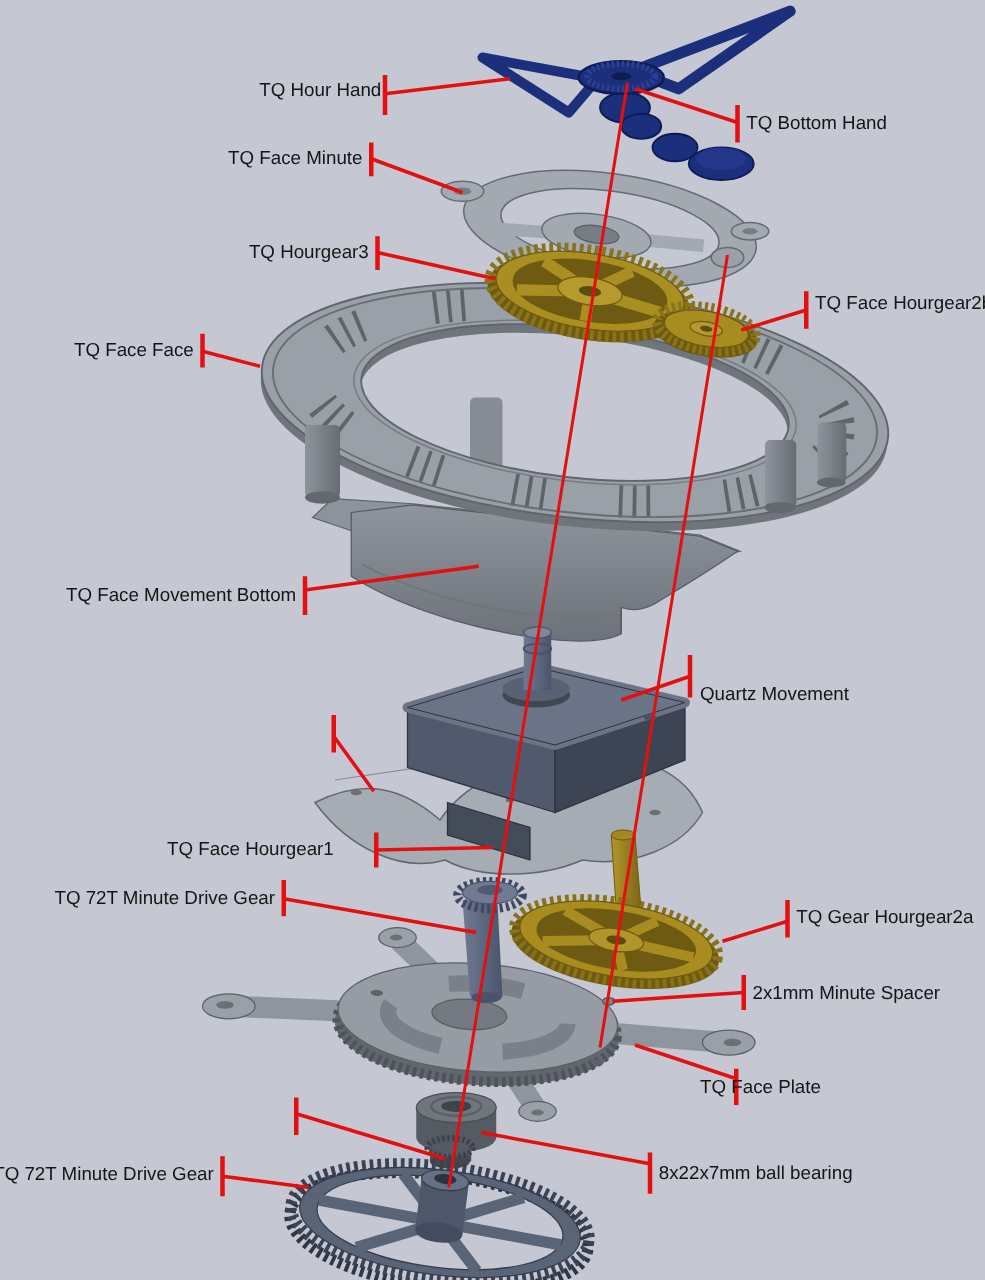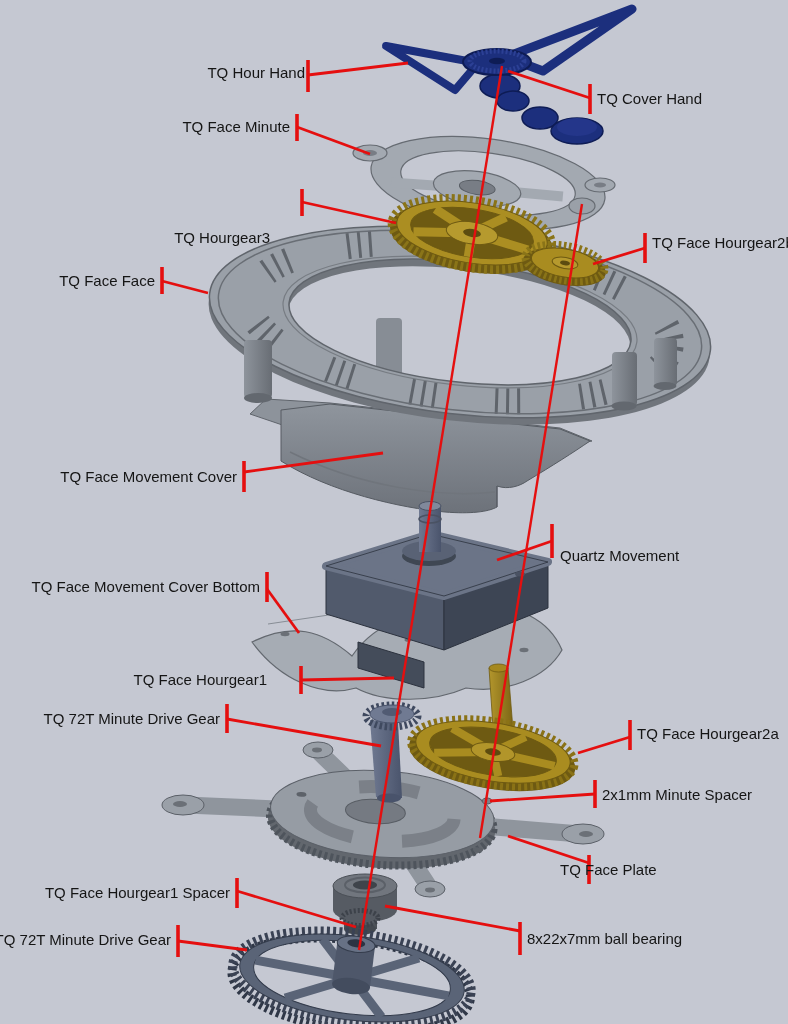--- a/index.html
+++ b/index.html
@@ -285,29 +285,27 @@
       <line x1="595" y1="794" x2="490" y2="801"></line>
       <line x1="589" y1="863" x2="508" y2="836"></line>
       <line x1="237" y1="891" x2="356" y2="927"></line>
       <line x1="178" y1="941" x2="247" y2="950"></line>
       <line x1="520" y1="931" x2="385" y2="906"></line>
     </g>
   </g>
 </svg>
 
   <div class="callout" style="right:483px;top:63px;">TQ Hour Hand</div>
-  <div class="callout" style="left:597px;top:89px;">TQ Cover Hand</div>
+  <div class="callout" style="left:597px;top:89px;">TQ Bottom Hand</div>
   <div class="callout" style="right:498px;top:117px;">TQ Face Minute</div>
-  <div class="callout" style="right:518px;top:192px;margin-top:36px;">TQ Hourgear3</div>
+  <div class="callout" style="right:493px;top:192px;">TQ Hourgear3</div>
   <div class="callout" style="left:652px;top:233px;">TQ Face Hourgear2b</div>
   <div class="callout" style="right:633px;top:271px;margin-left:20px;">TQ Face Face</div>
-  <div class="callout" style="right:551px;top:467px;">TQ Face Movement Cover</div>
+  <div class="callout" style="right:551px;top:467px;">TQ Face Movement Bottom</div>
   <div class="callout" style="left:560px;top:530px;margin-top:16px;">Quartz Movement</div>
-  <div class="callout" style="right:528px;top:577px;">TQ Face Movement Cover Bottom</div>
   <div class="callout" style="right:521px;top:670px;">TQ Face Hourgear1</div>
   <div class="callout" style="right:568px;top:709px;">TQ 72T Minute Drive Gear</div>
-  <div class="callout" style="left:637px;top:724px;">TQ Face Hourgear2a</div>
+  <div class="callout" style="left:637px;top:724px;">TQ Gear Hourgear2a</div>
   <div class="callout" style="left:602px;top:785px;">2x1mm Minute Spacer</div>
   <div class="callout" style="left:560px;top:860px;">TQ Face Plate</div>
-  <div class="callout" style="right:558px;top:883px;">TQ Face Hourgear1 Spacer</div>
   <div class="callout" style="right:617px;top:930px;">TQ 72T Minute Drive Gear</div>
   <div class="callout" style="left:527px;top:929px;">8x22x7mm ball bearing</div>
 </div>
 
 </body></html>

